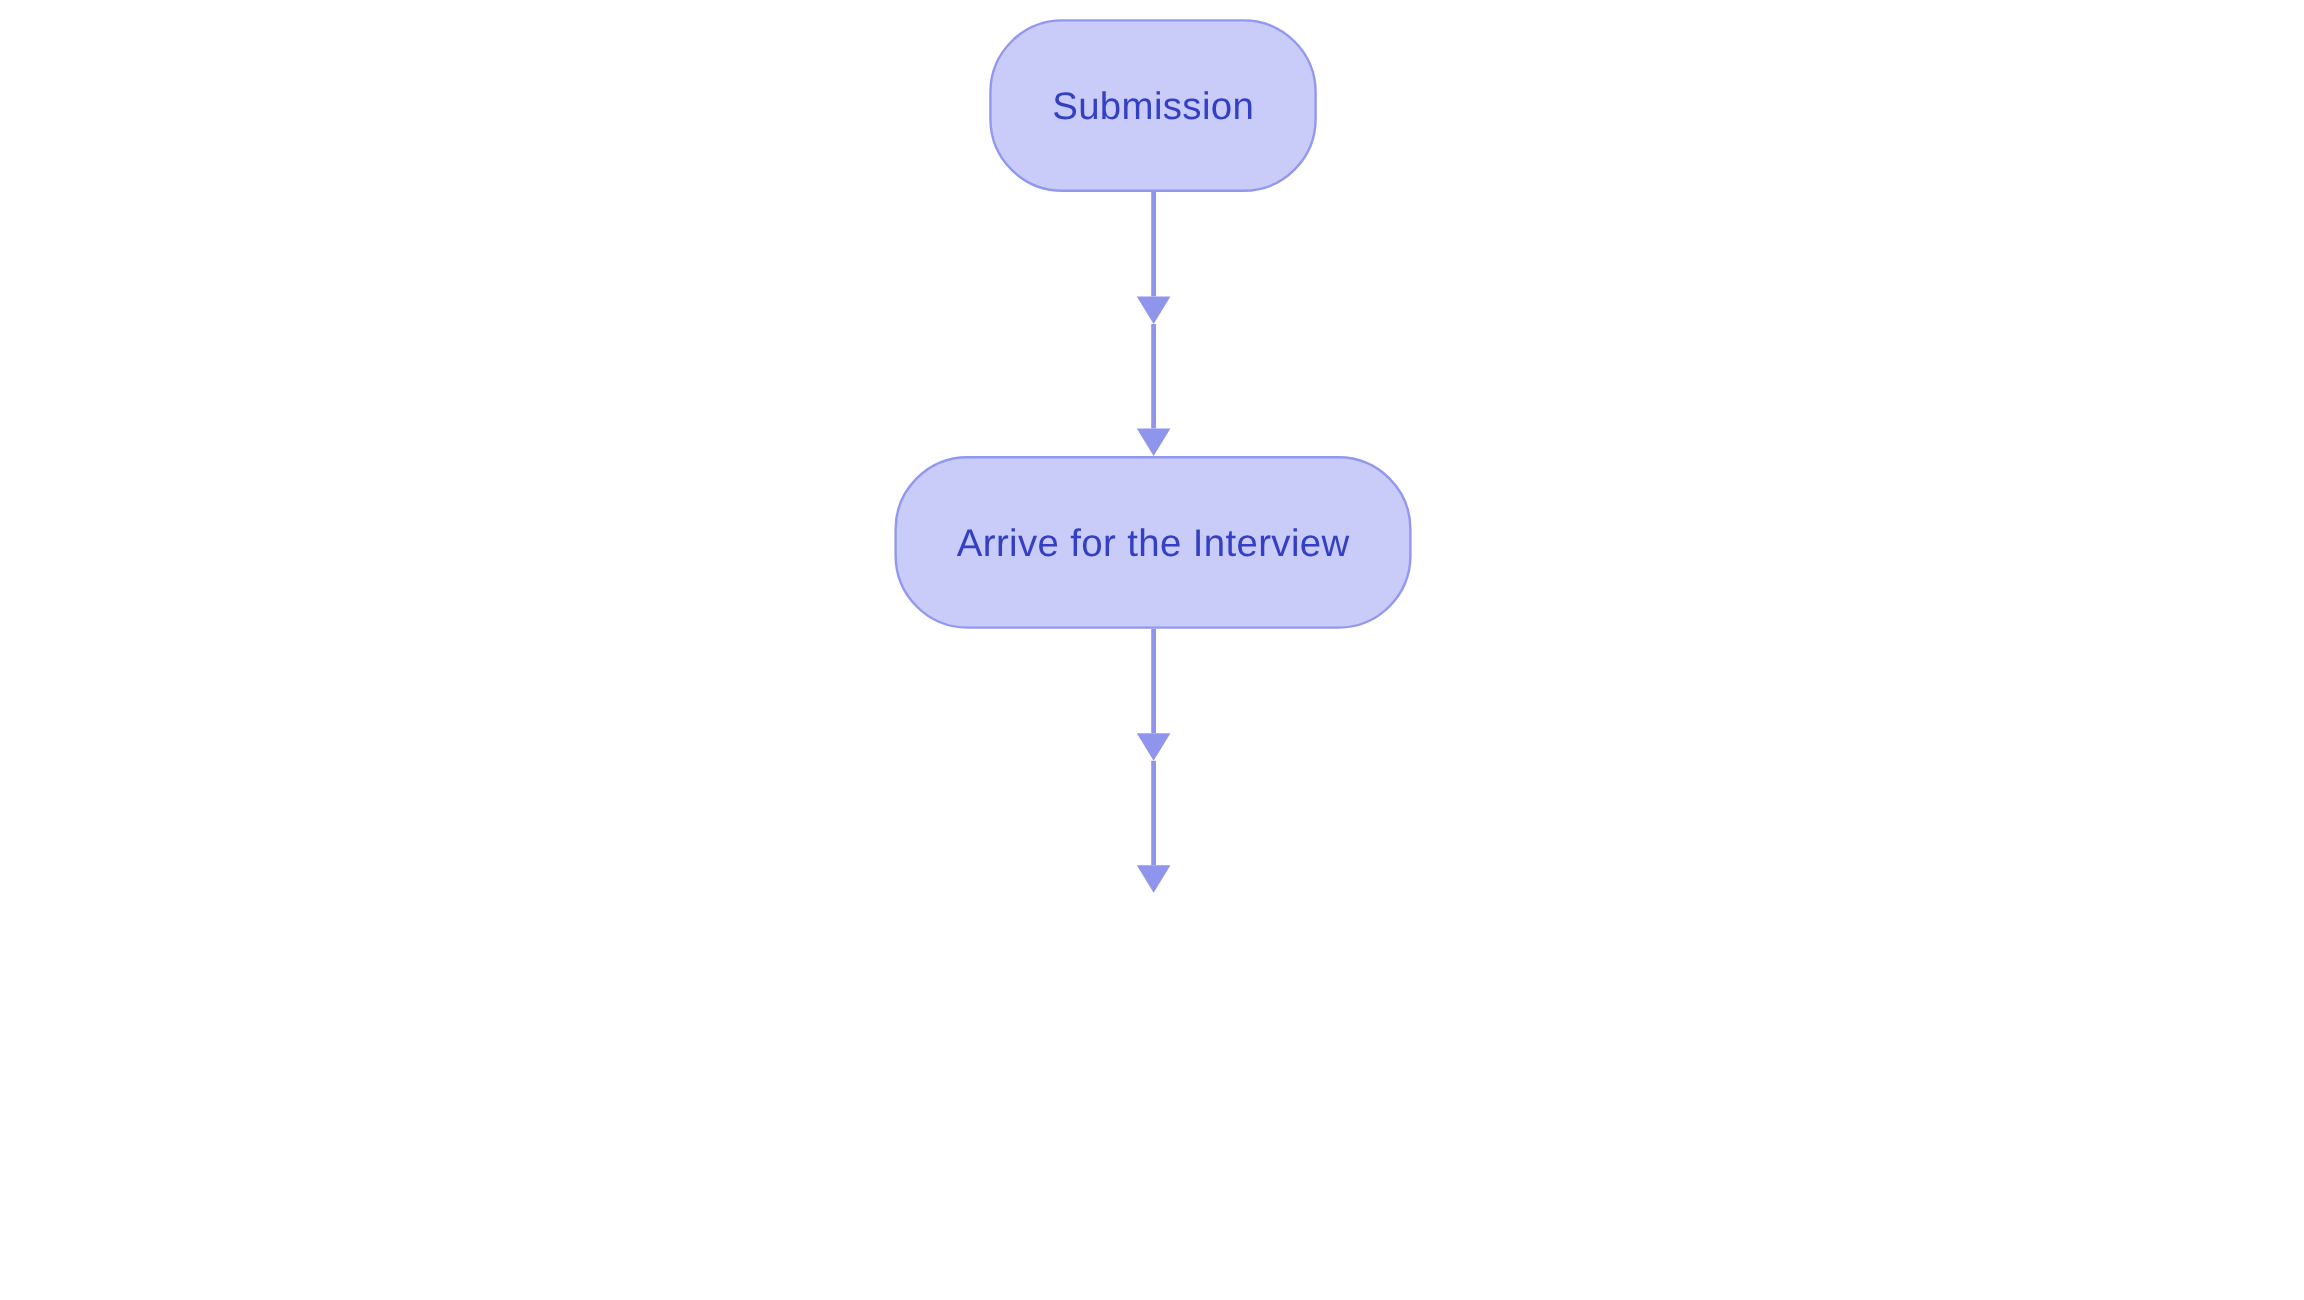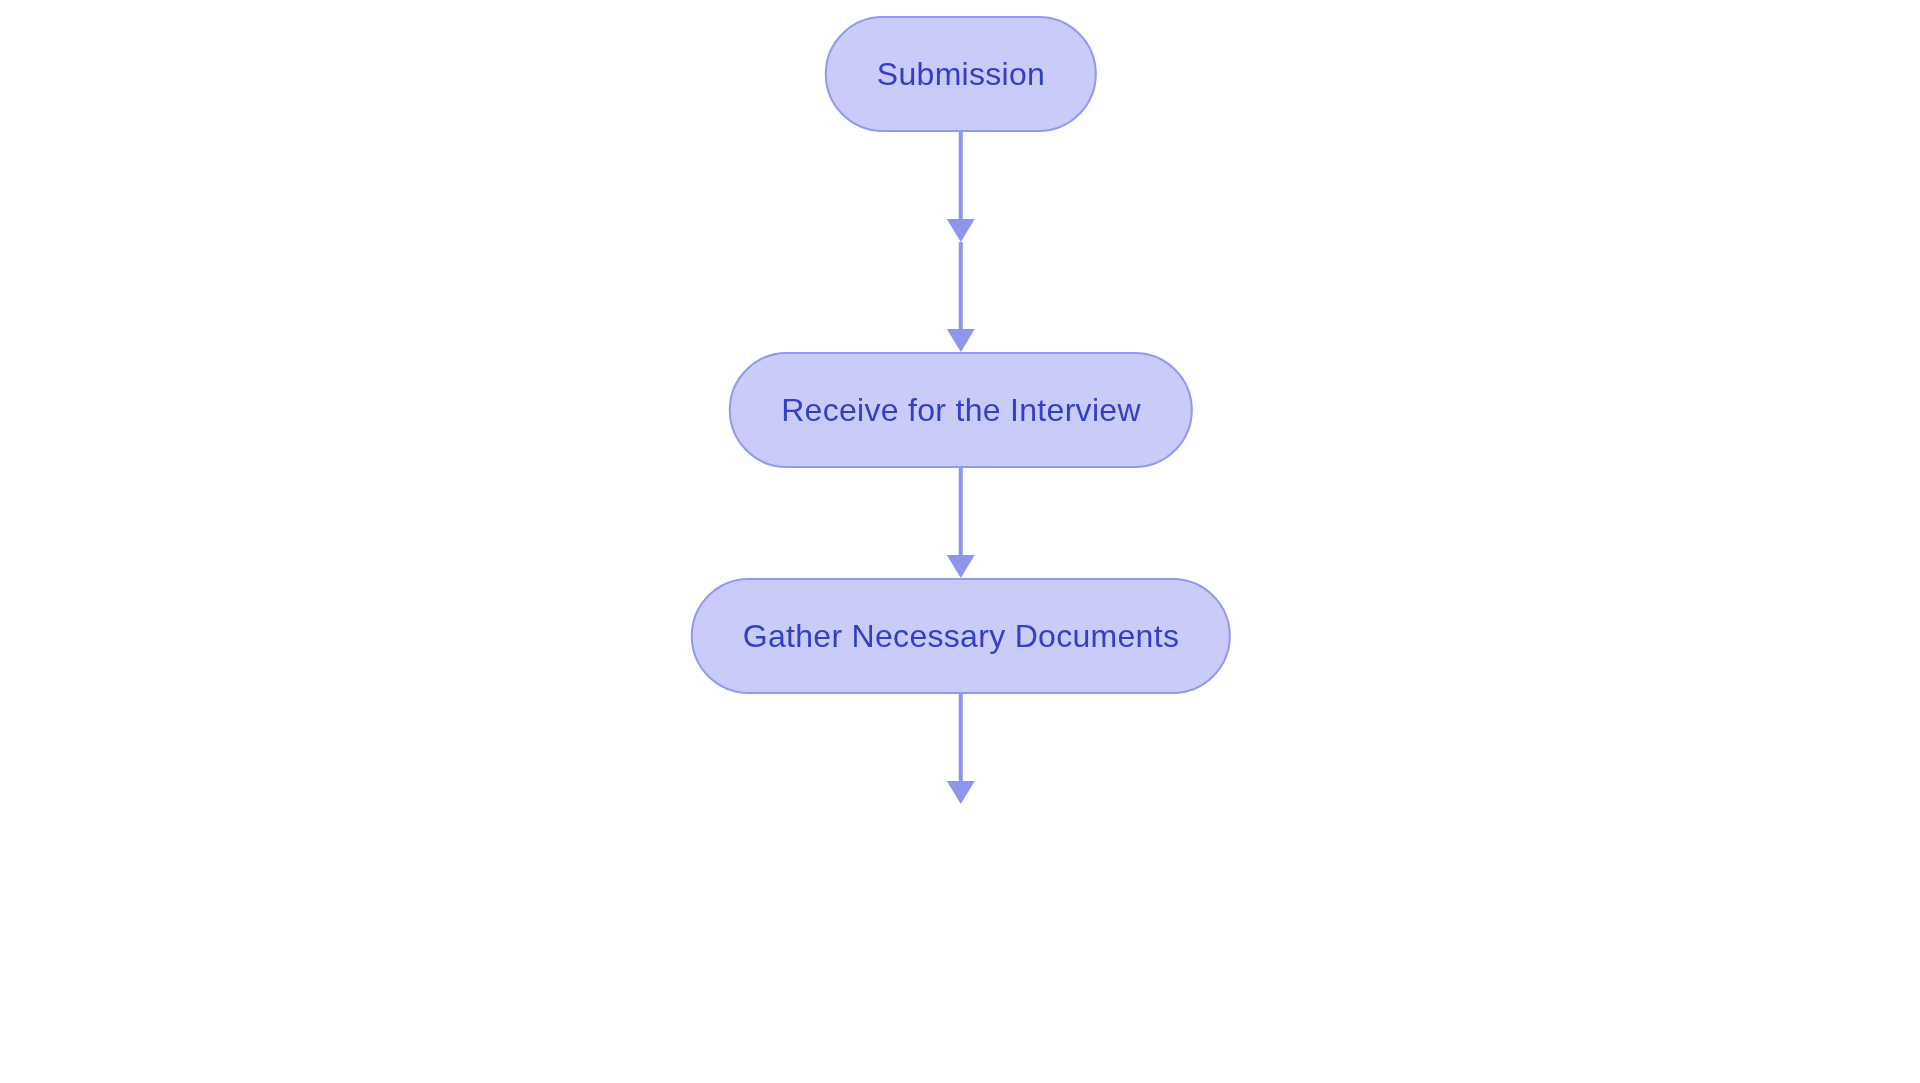--- a/index.html
+++ b/index.html
@@ -19,21 +19,21 @@
     position: absolute;
     left: 961px;
     top: 16px;
     transform: translateX(-50%);
     display: flex;
     flex-direction: column;
     align-items: center;
   }
   .node {
     box-sizing: border-box;
-    height: 116px;
+    height: 144px;
     padding: 0 50px;
     display: inline-flex;
     align-items: center;
     justify-content: center;
     background: #c9cbf9;
     border: 2px solid #9298ef;
     border-radius: 61px;
     color: #3440c4;
     font-size: 32px;
     font-weight: 400;
@@ -75,31 +75,28 @@
       <div class="head"></div>
     </div>
 
 
     <div class="arrow">
       <div class="shaft"></div>
       <div class="head"></div>
     </div>
 
     <div class="node">
-      <span>Receive for the Interview</span>
+      <span>Arrive for the Interview</span>
     </div>
 
     <div class="arrow">
       <div class="shaft"></div>
       <div class="head"></div>
     </div>
 
-    <div class="node">
-      <span>Gather Necessary Documents</span>
-    </div>
 
     <div class="arrow">
       <div class="shaft"></div>
       <div class="head"></div>
     </div>
 
 
   </div>
 </div>
 

